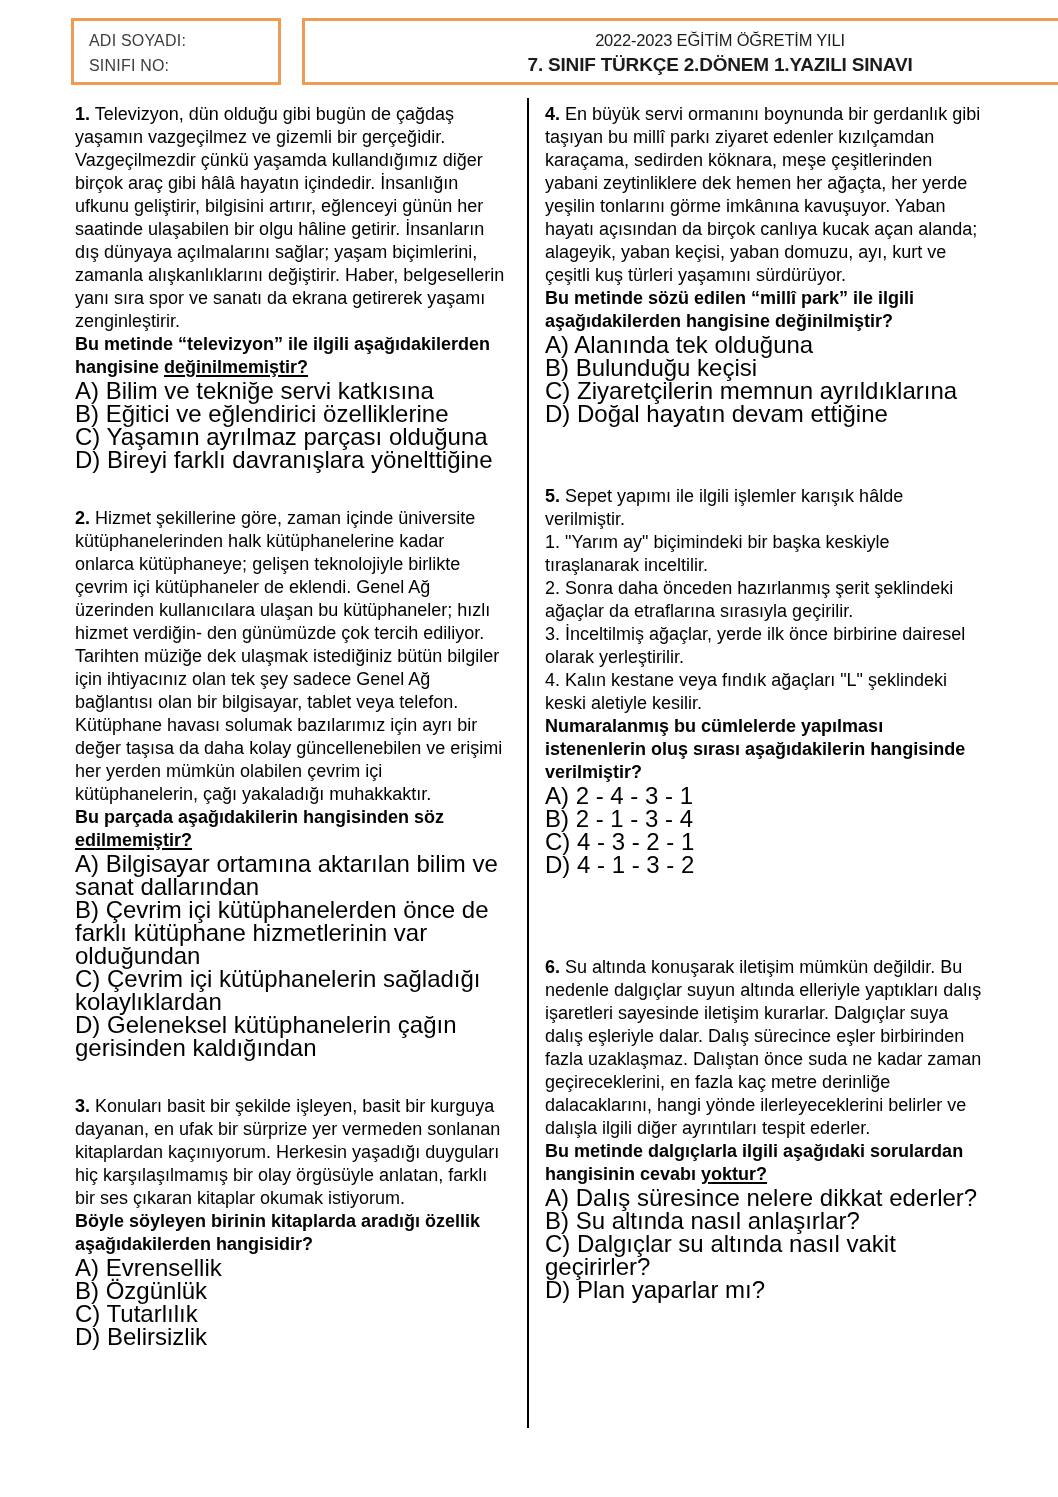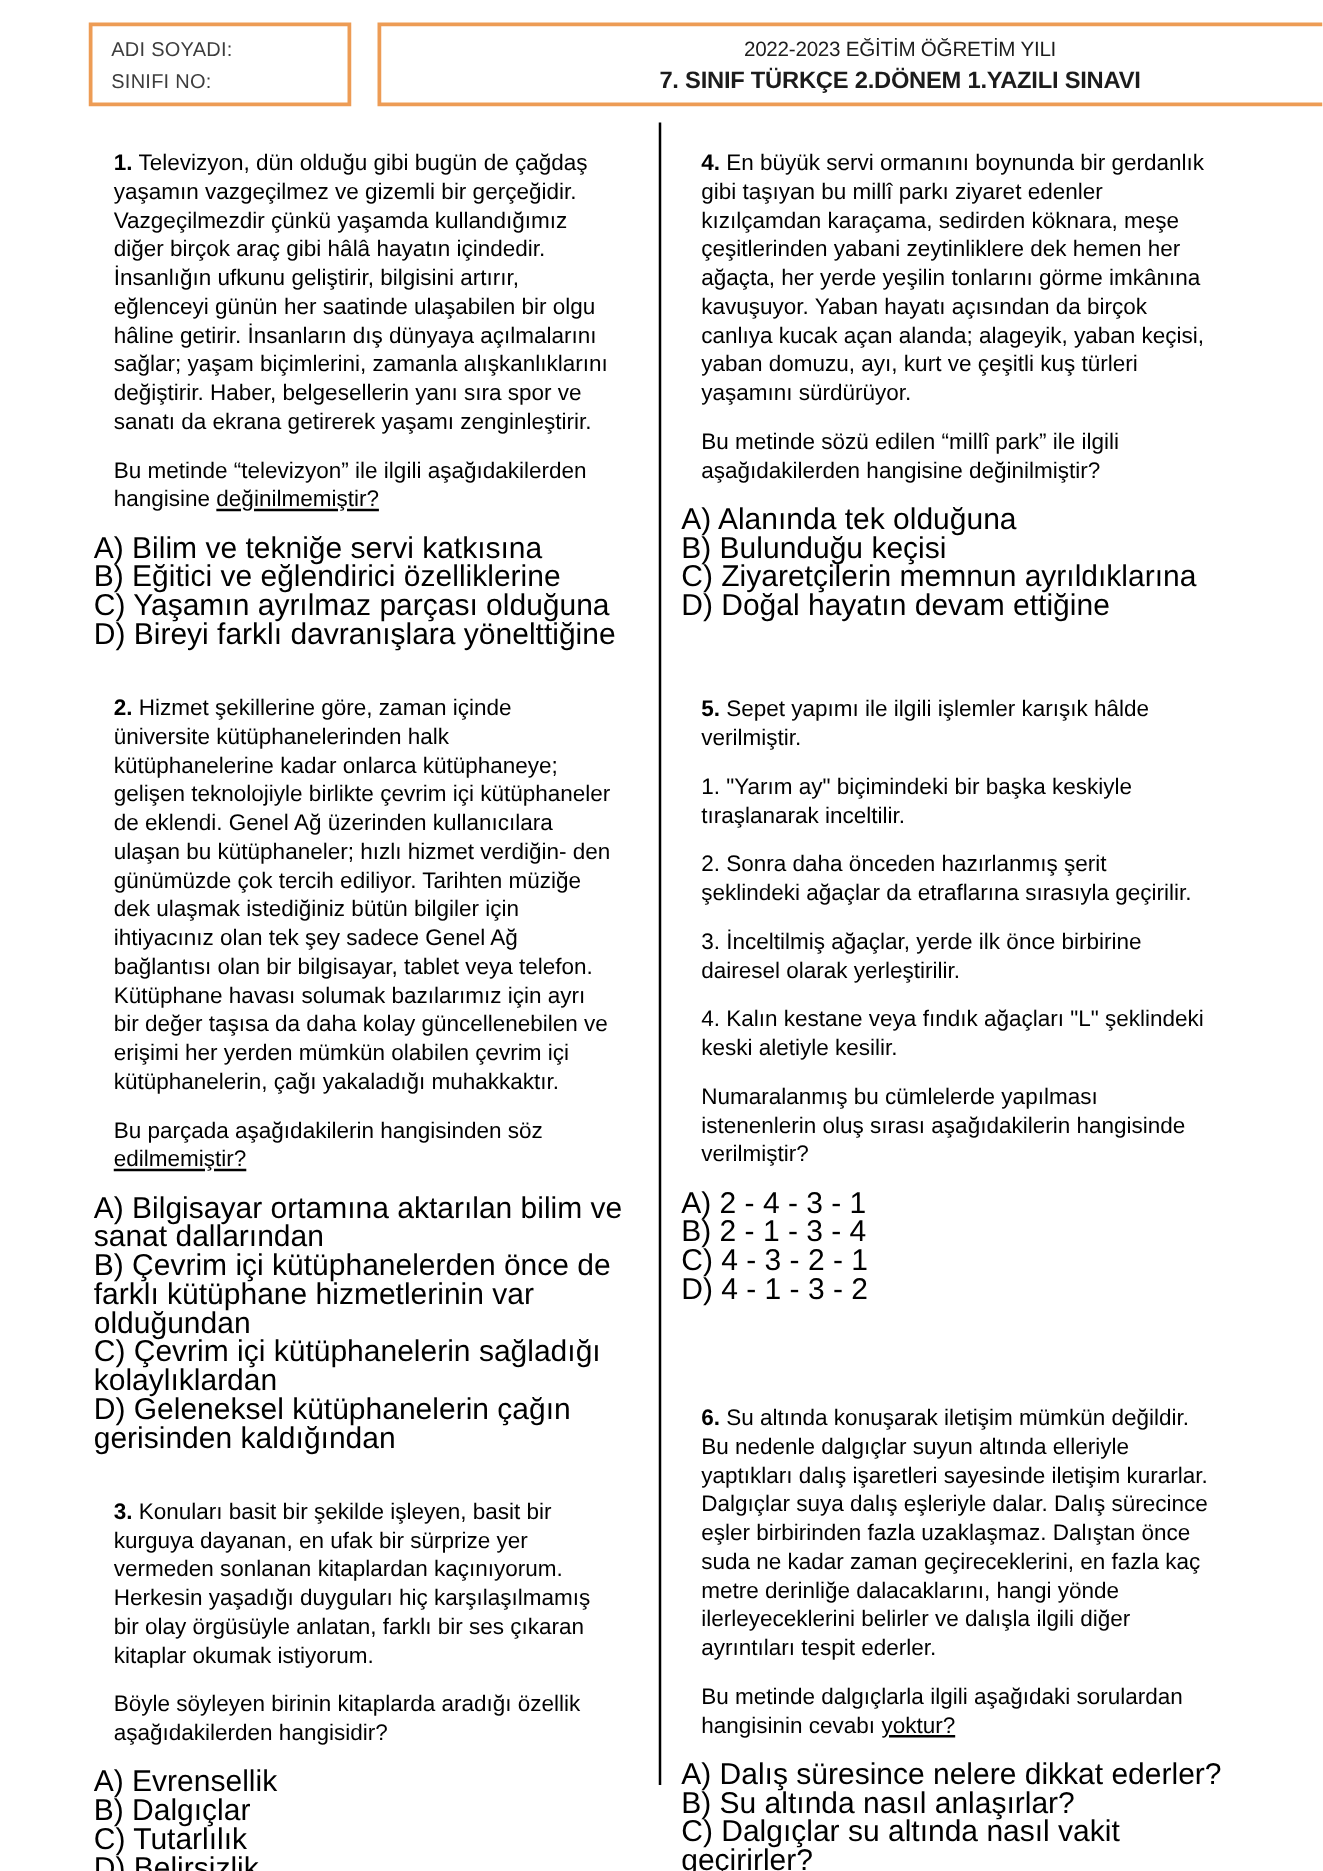--- a/index.html
+++ b/index.html
@@ -57,23 +57,23 @@
   .col-right { width: 440px; }
   .col-divider {
     width: 2px;
     height: 1330px;
     background: #000;
     margin: -5px 16px 0 22px;
     flex: 0 0 auto;
   }
 
   .q { font-size: 18px; line-height: 23px; }
-  .q p { margin: 16px; }
+  .q p { margin: 0; }
   .qnum { font-weight: bold; }
-  .stem { font-weight: normal; }
+  .stem { font-weight: bold; }
   .stem .u { text-decoration: underline; text-decoration-thickness: 2px; text-underline-offset: 2px; }
   .opt { font-size: 24px; line-height: 23px; }
 
   .mb-q1 { margin-bottom: 36px; }
   .mb-q2 { margin-bottom: 36px; }
   .mb-q4 { margin-bottom: 60px; }
   .mb-q5 { margin-bottom: 80px; }
 </style>
 </head>
 <body>
@@ -110,21 +110,21 @@
         <div class="opt">A) Bilgisayar ortamına aktarılan bilim ve sanat dallarından</div>
         <div class="opt">B) Çevrim içi kütüphanelerden önce de farklı kütüphane hizmetlerinin var olduğundan</div>
         <div class="opt">C) Çevrim içi kütüphanelerin sağladığı kolaylıklardan</div>
         <div class="opt">D) Geleneksel kütüphanelerin çağın gerisinden kaldığından</div>
       </div>
 
       <div class="q">
         <p class="passage"><span class="qnum">3.</span> <span>Konuları basit bir şekilde işleyen, basit bir kurguya dayanan, en ufak bir sürprize yer vermeden sonlanan kitaplardan kaçınıyorum. Herkesin yaşadığı duyguları hiç karşılaşılmamış bir olay örgüsüyle anlatan, farklı bir ses çıkaran kitaplar okumak istiyorum.</span></p>
         <p class="stem"><span>Böyle söyleyen birinin kitaplarda aradığı özellik aşağıdakilerden hangisidir?</span><span class="u"></span></p>
         <div class="opt">A) Evrensellik</div>
-        <div class="opt">B) Dalgıçlar</div>
+        <div class="opt">B) Özgünlük</div>
         <div class="opt">C) Tutarlılık</div>
         <div class="opt">D) Belirsizlik</div>
       </div>
 
     </div>
 
     <div class="col-divider"></div>
 
     <div class="col-right">
 

